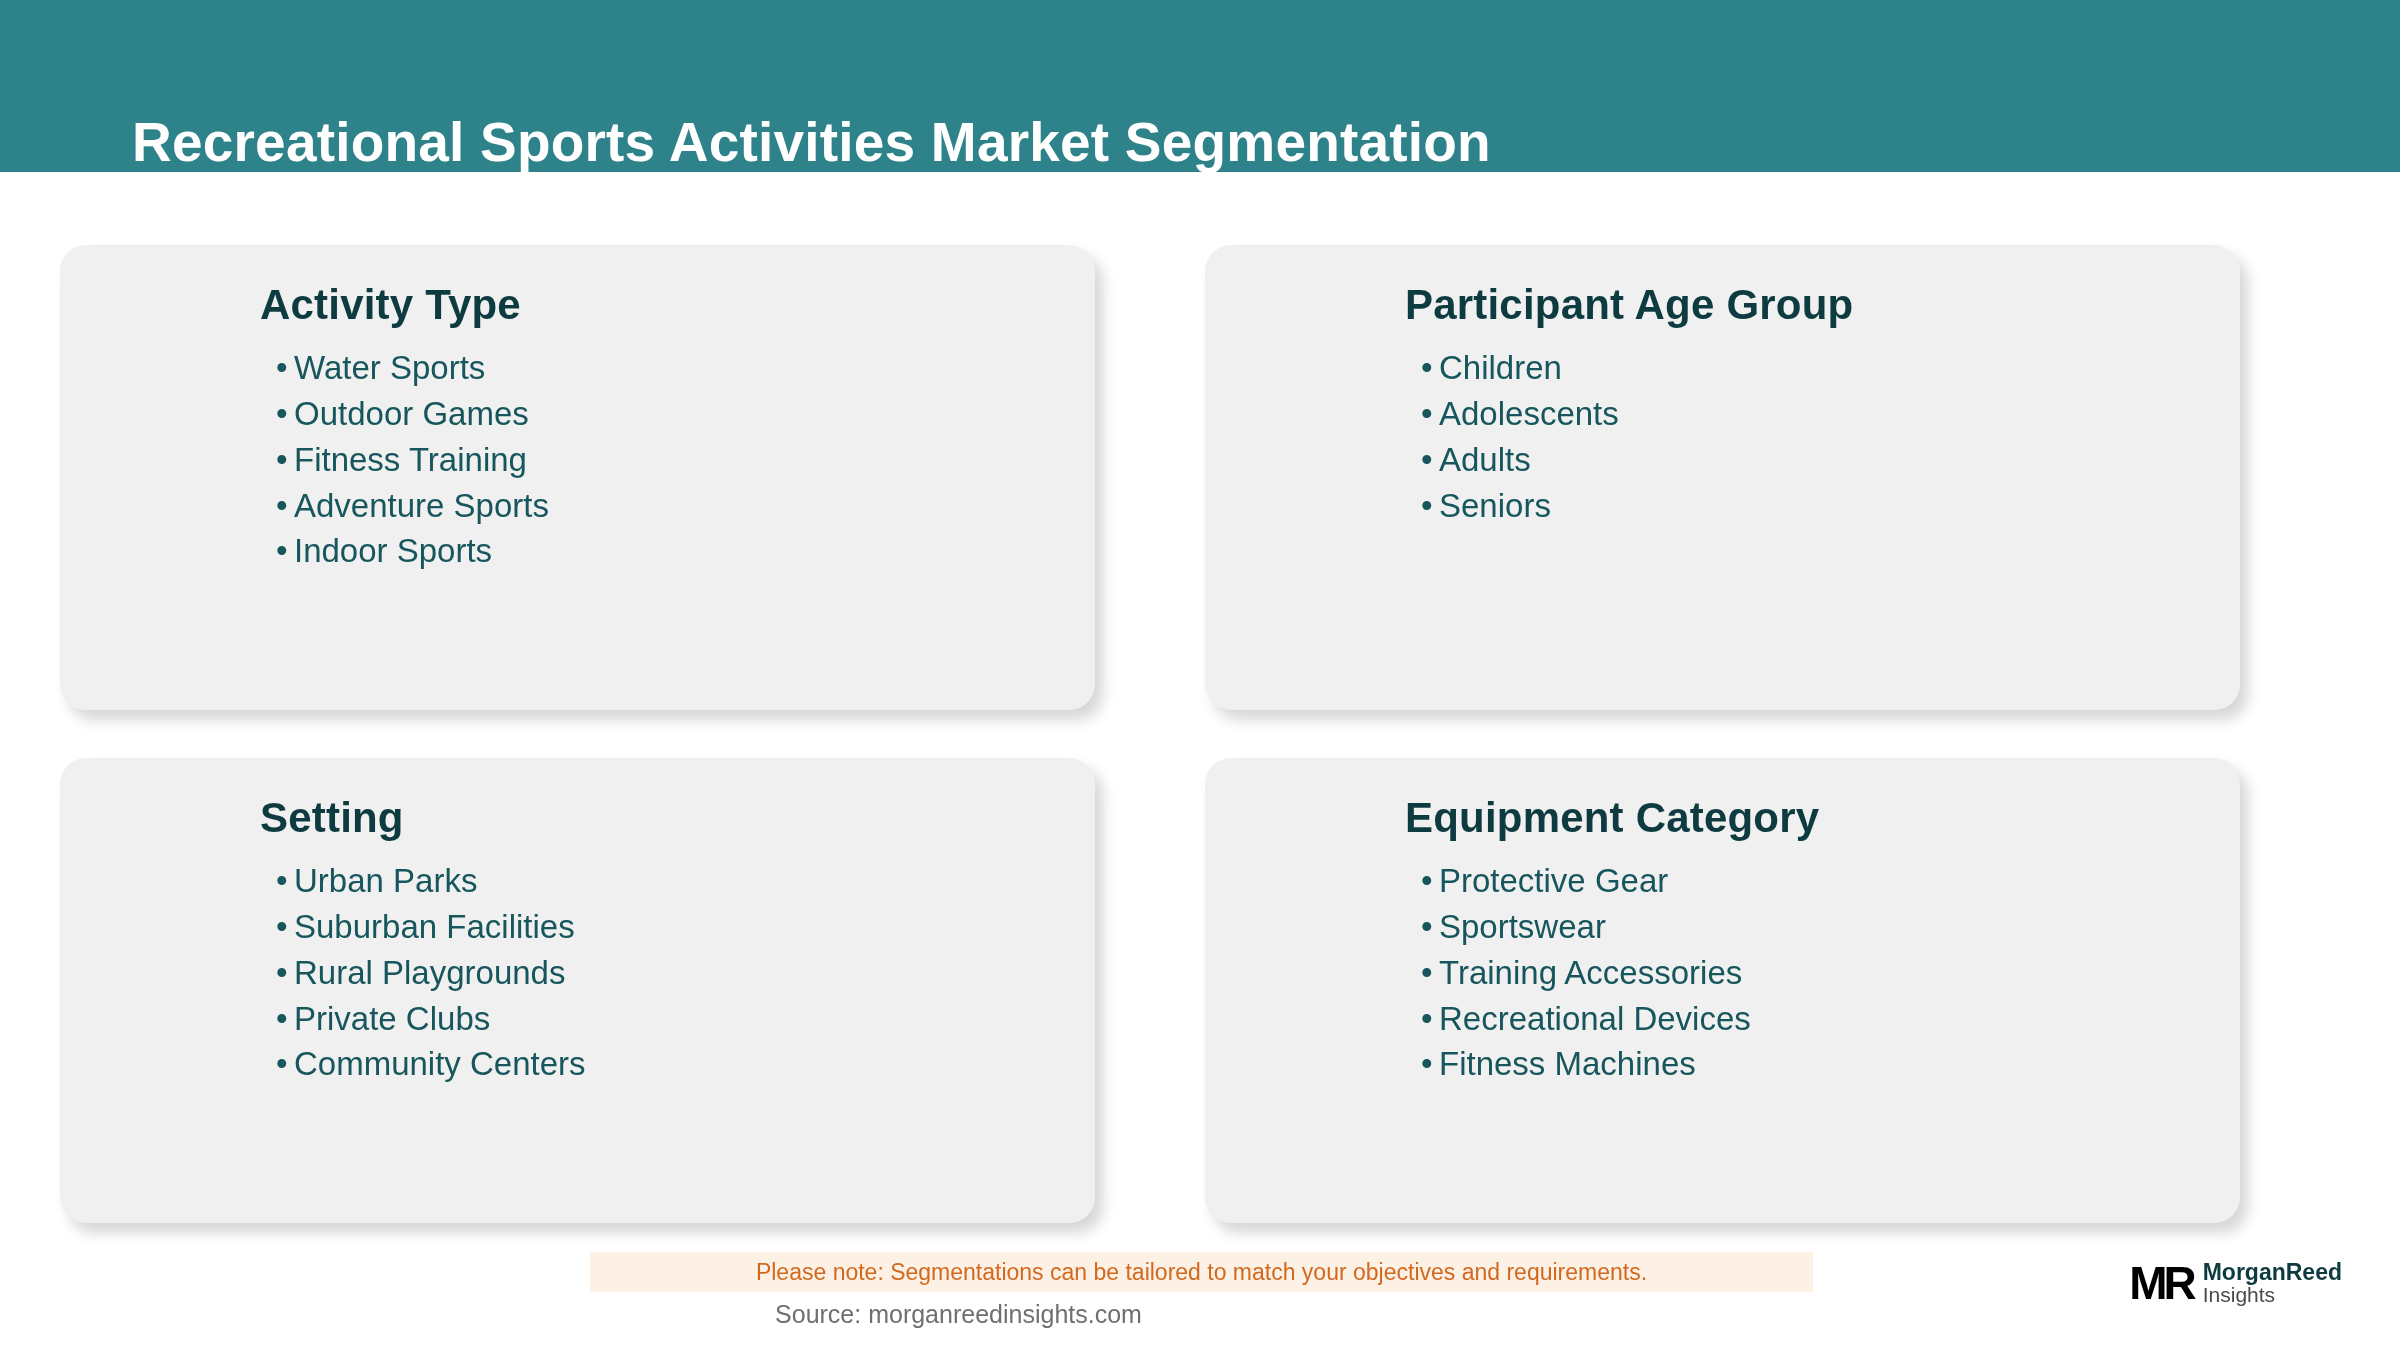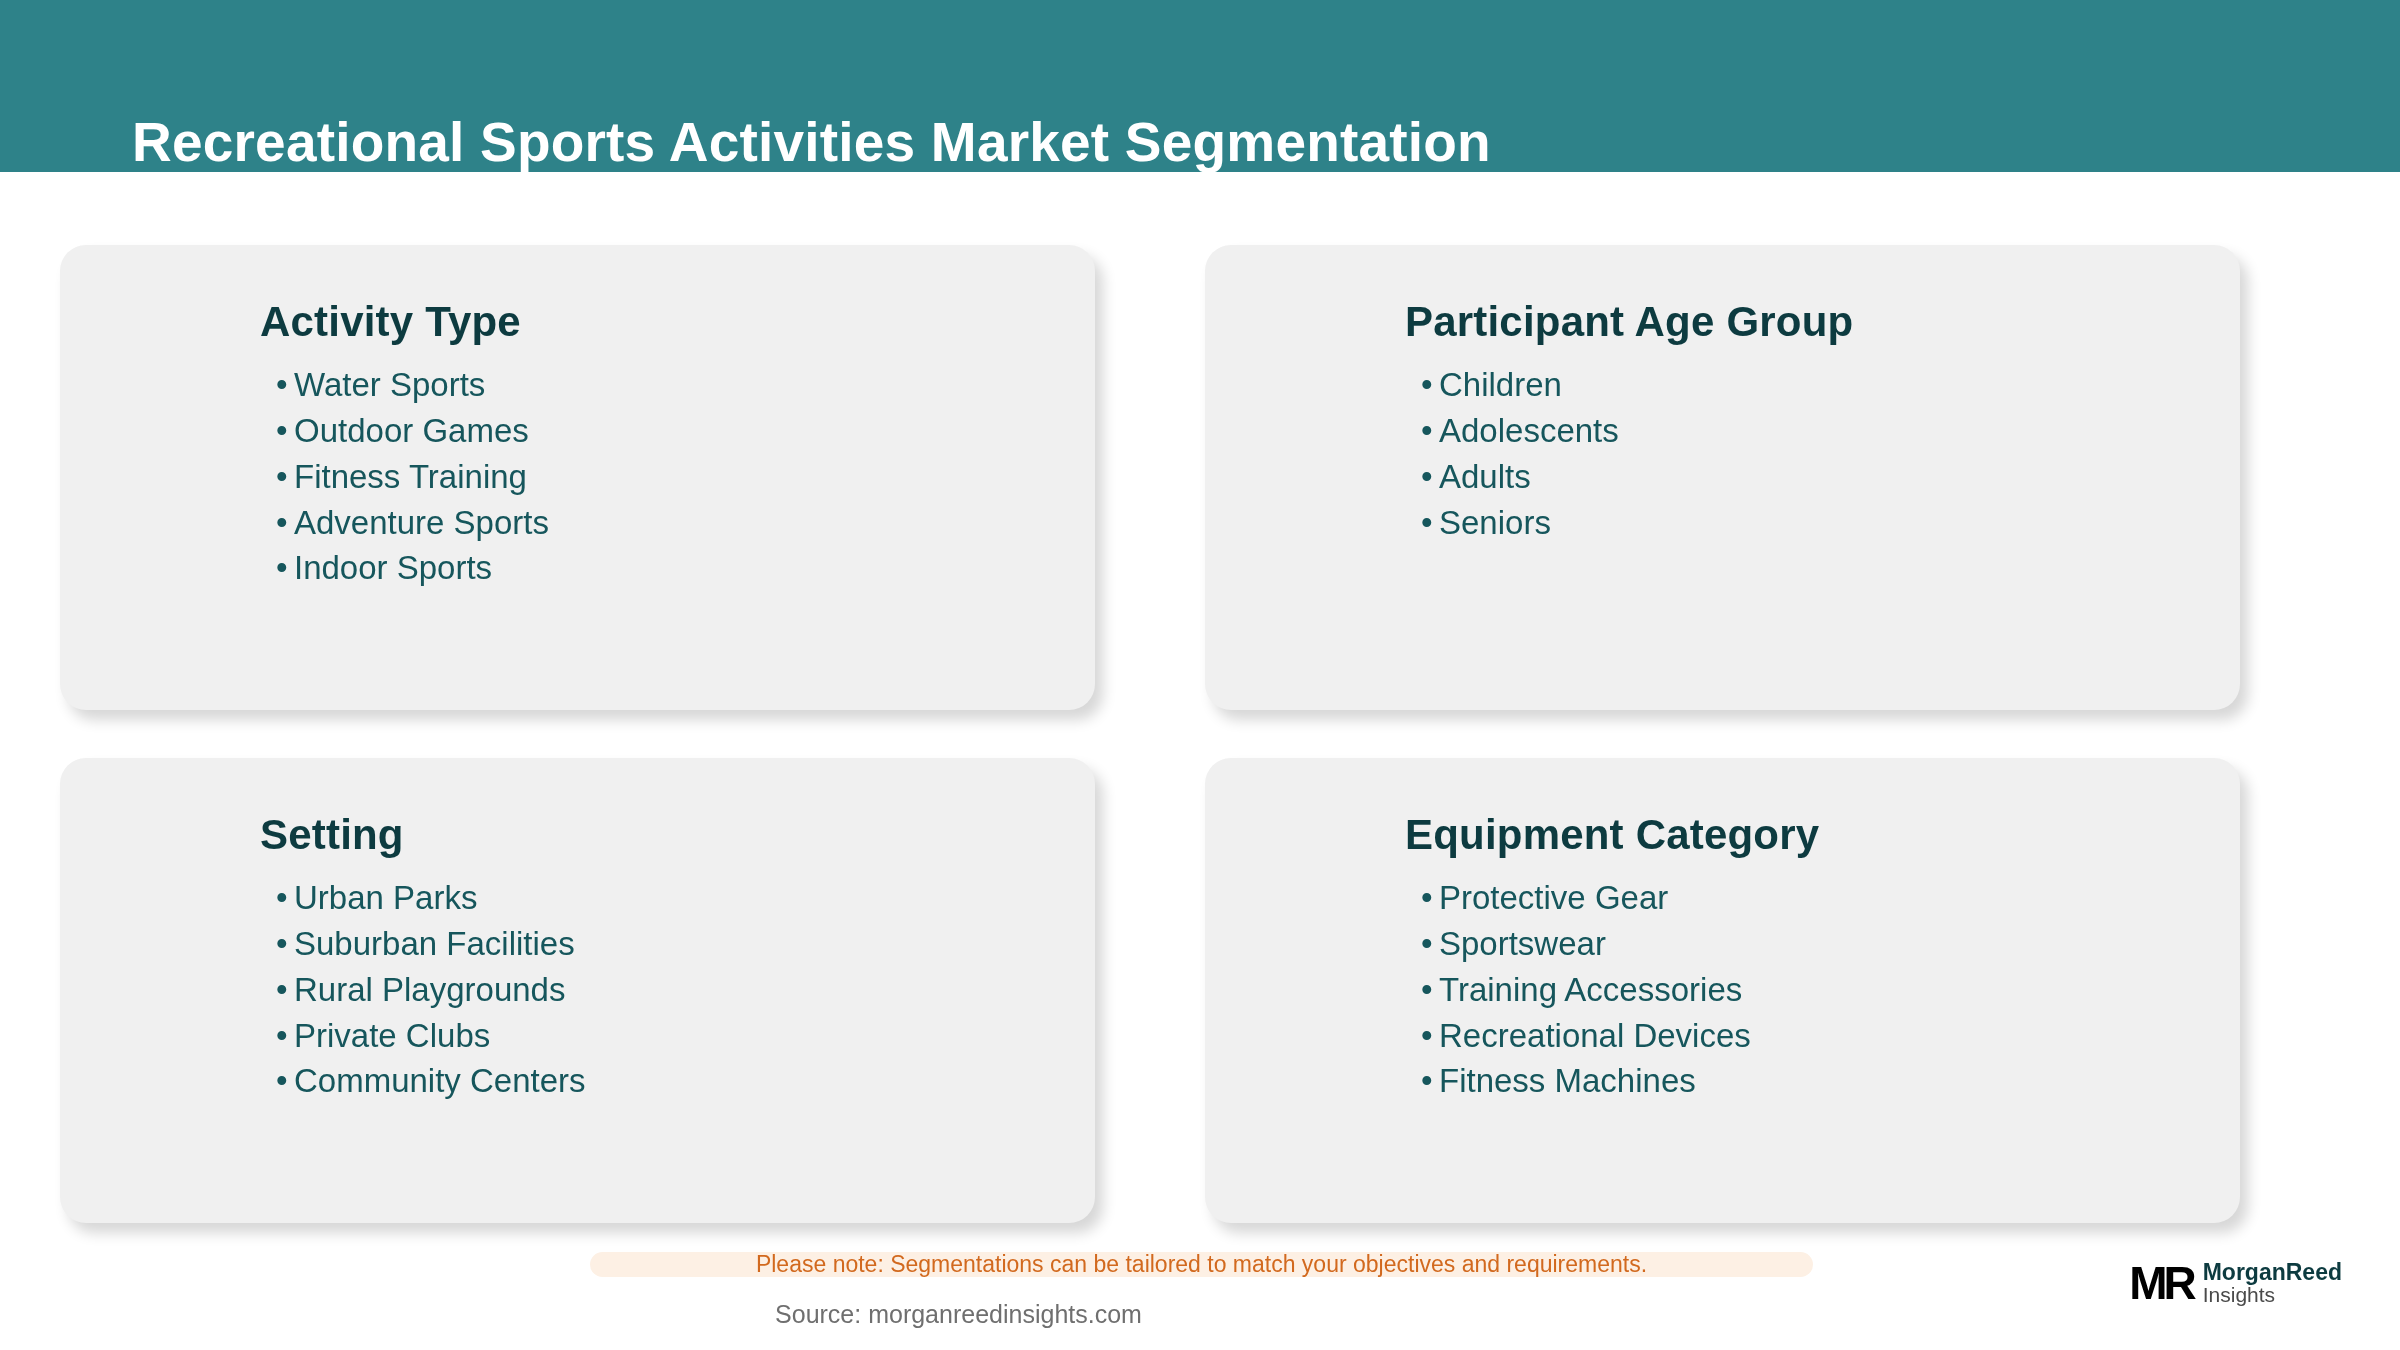--- a/index.html
+++ b/index.html
@@ -43,21 +43,21 @@
     grid-template-columns: 1035px 1035px;
     grid-template-rows: 465px 465px;
     column-gap: 110px;
     row-gap: 48px;
   }
   .card {
     position: relative;
     background: #f0f0f0;
     border-radius: 26px;
     box-sizing: border-box;
-    padding: 53px 0 0 200px;
+    padding: 36px 0 0 200px;
     box-shadow: 8px 10px 14px rgba(0,0,0,0.16);
   }
   .card-title {
     color: #0d3b40;
     font-size: 42px;
     font-weight: bold;
     margin: 0 0 16px 0;
     letter-spacing: 0.2px;
   }
   .card-list {
@@ -76,29 +76,28 @@
     width: 18px;
     color: #16565c;
   }
 
   
   .note {
     position: absolute;
     left: 590px;
     top: 1252px;
     width: 1223px;
-    height: 25px;
+    height: 40px;
     background: #fdf0e4;
     color: #d2691e;
     font-size: 23px;
     display: flex;
     align-items: center;
     justify-content: center;
     box-sizing: border-box;
-    border-radius: 15px;
   }
   .source {
     position: absolute;
     left: 0;
     top: 1300px;
     width: 1917px;
     text-align: center;
     color: #6f6f6f;
     font-size: 25px;
   }

